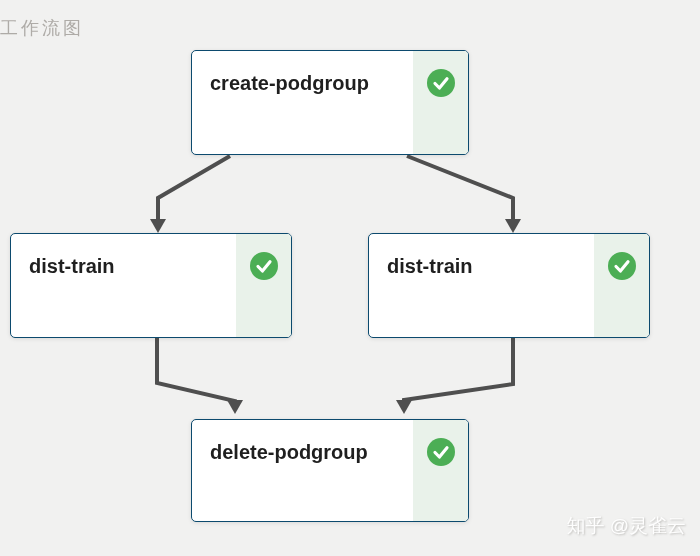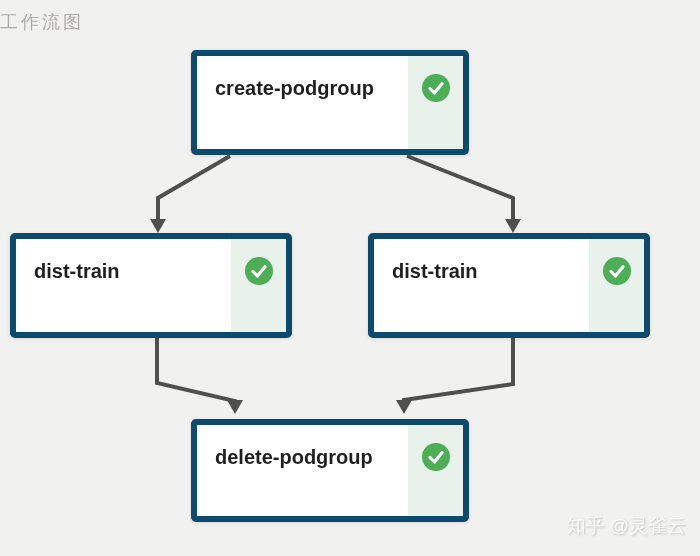--- a/index.html
+++ b/index.html
@@ -7,31 +7,31 @@
     position: relative;
     width: 700px;
     height: 556px;
     background: #f1f1f0;
     overflow: hidden;
     font-family: "Liberation Sans", sans-serif;
   }
   .page-title {
     position: absolute;
     left: 0px;
-    top: 10px;
+    top: 16px;
     font-size: 18px;
     letter-spacing: 3px;
     color: #aeaba7;
     white-space: nowrap;
   }
   .node {
     position: absolute;
     box-sizing: border-box;
     background: #ffffff;
-    border: 6px solid #0c4a6e;
+    border: 1px solid #0c4a6e;
     border-radius: 5px;
     box-shadow: 0 1px 4px rgba(0,0,0,0.10);
     display: flex;
     align-items: stretch;
   }
   .node-label {
     flex: 1;
     padding: 21px 0 0 18px;
     font-size: 20px;
     font-weight: bold;

